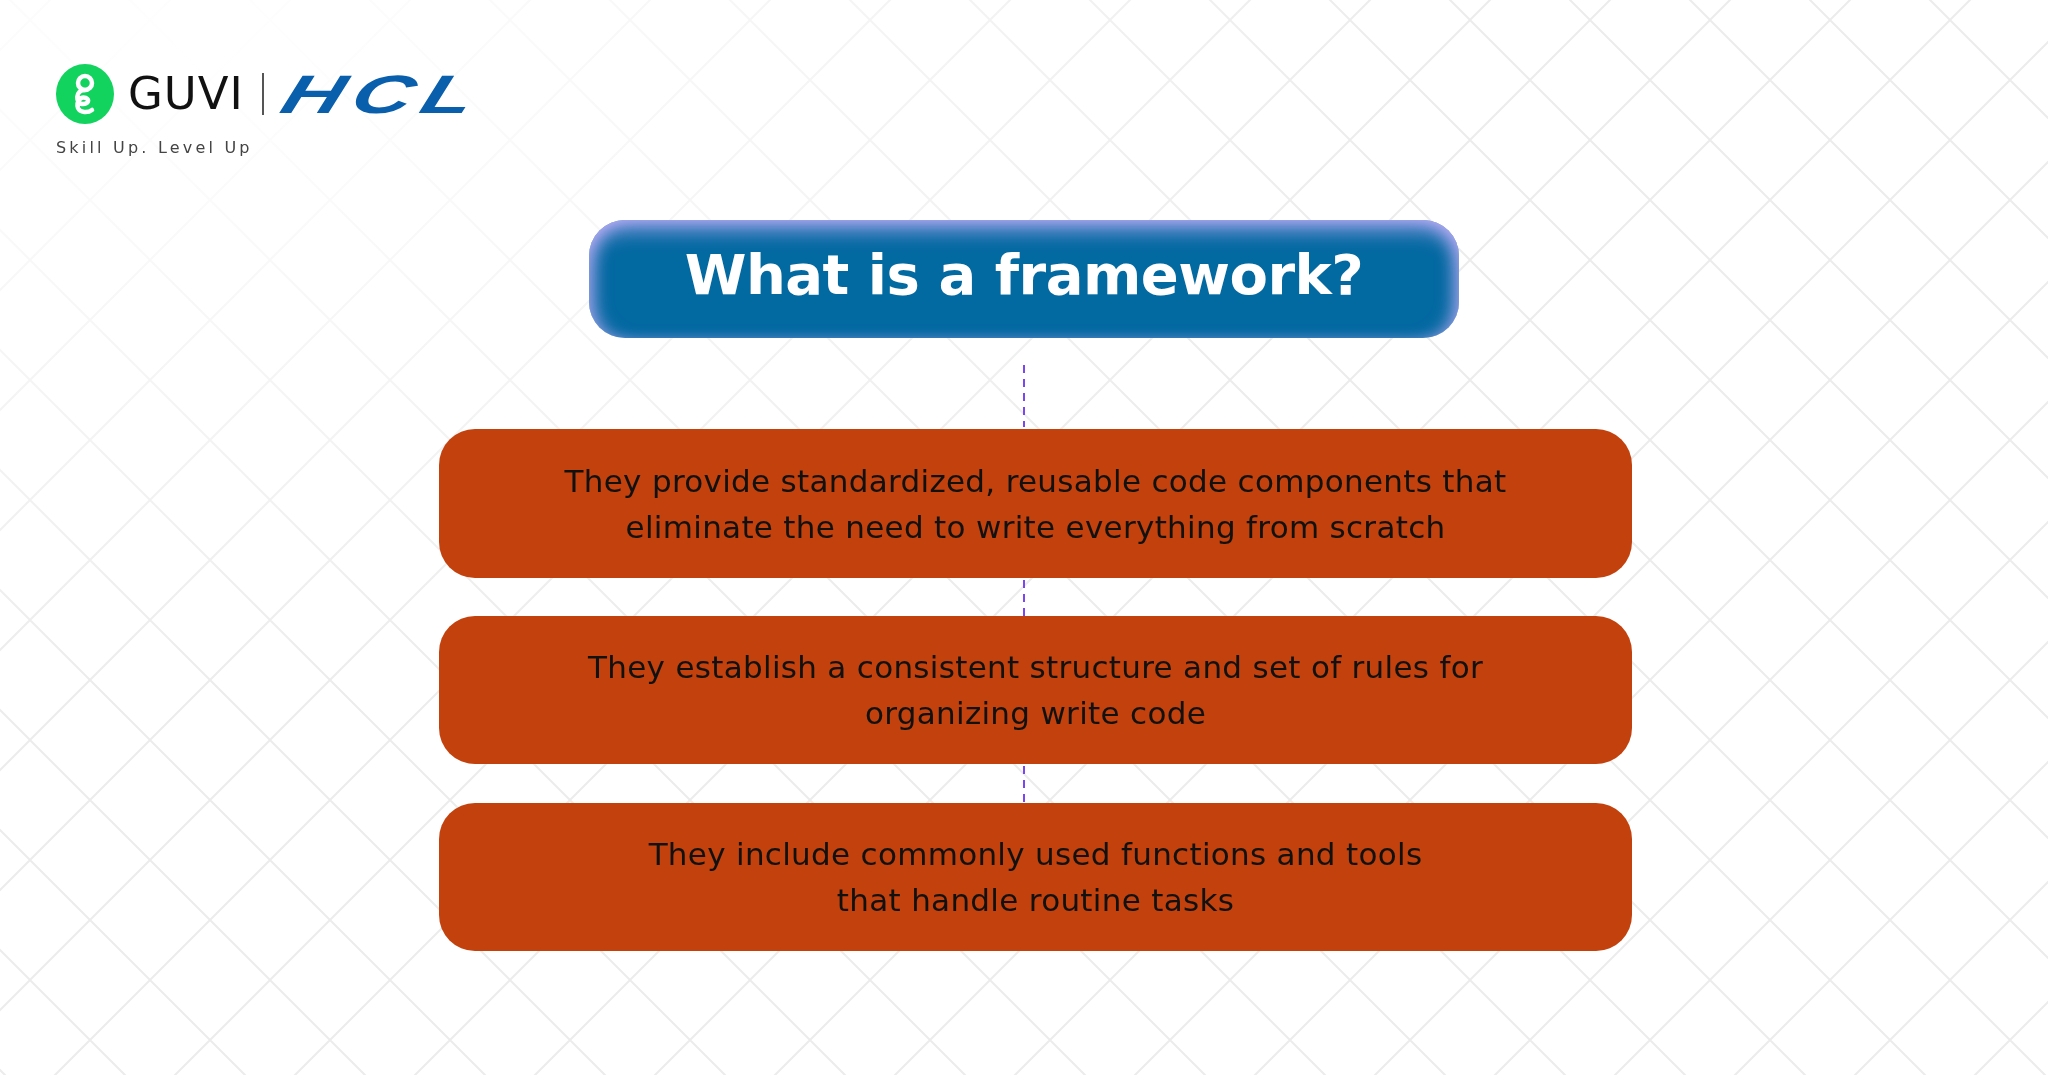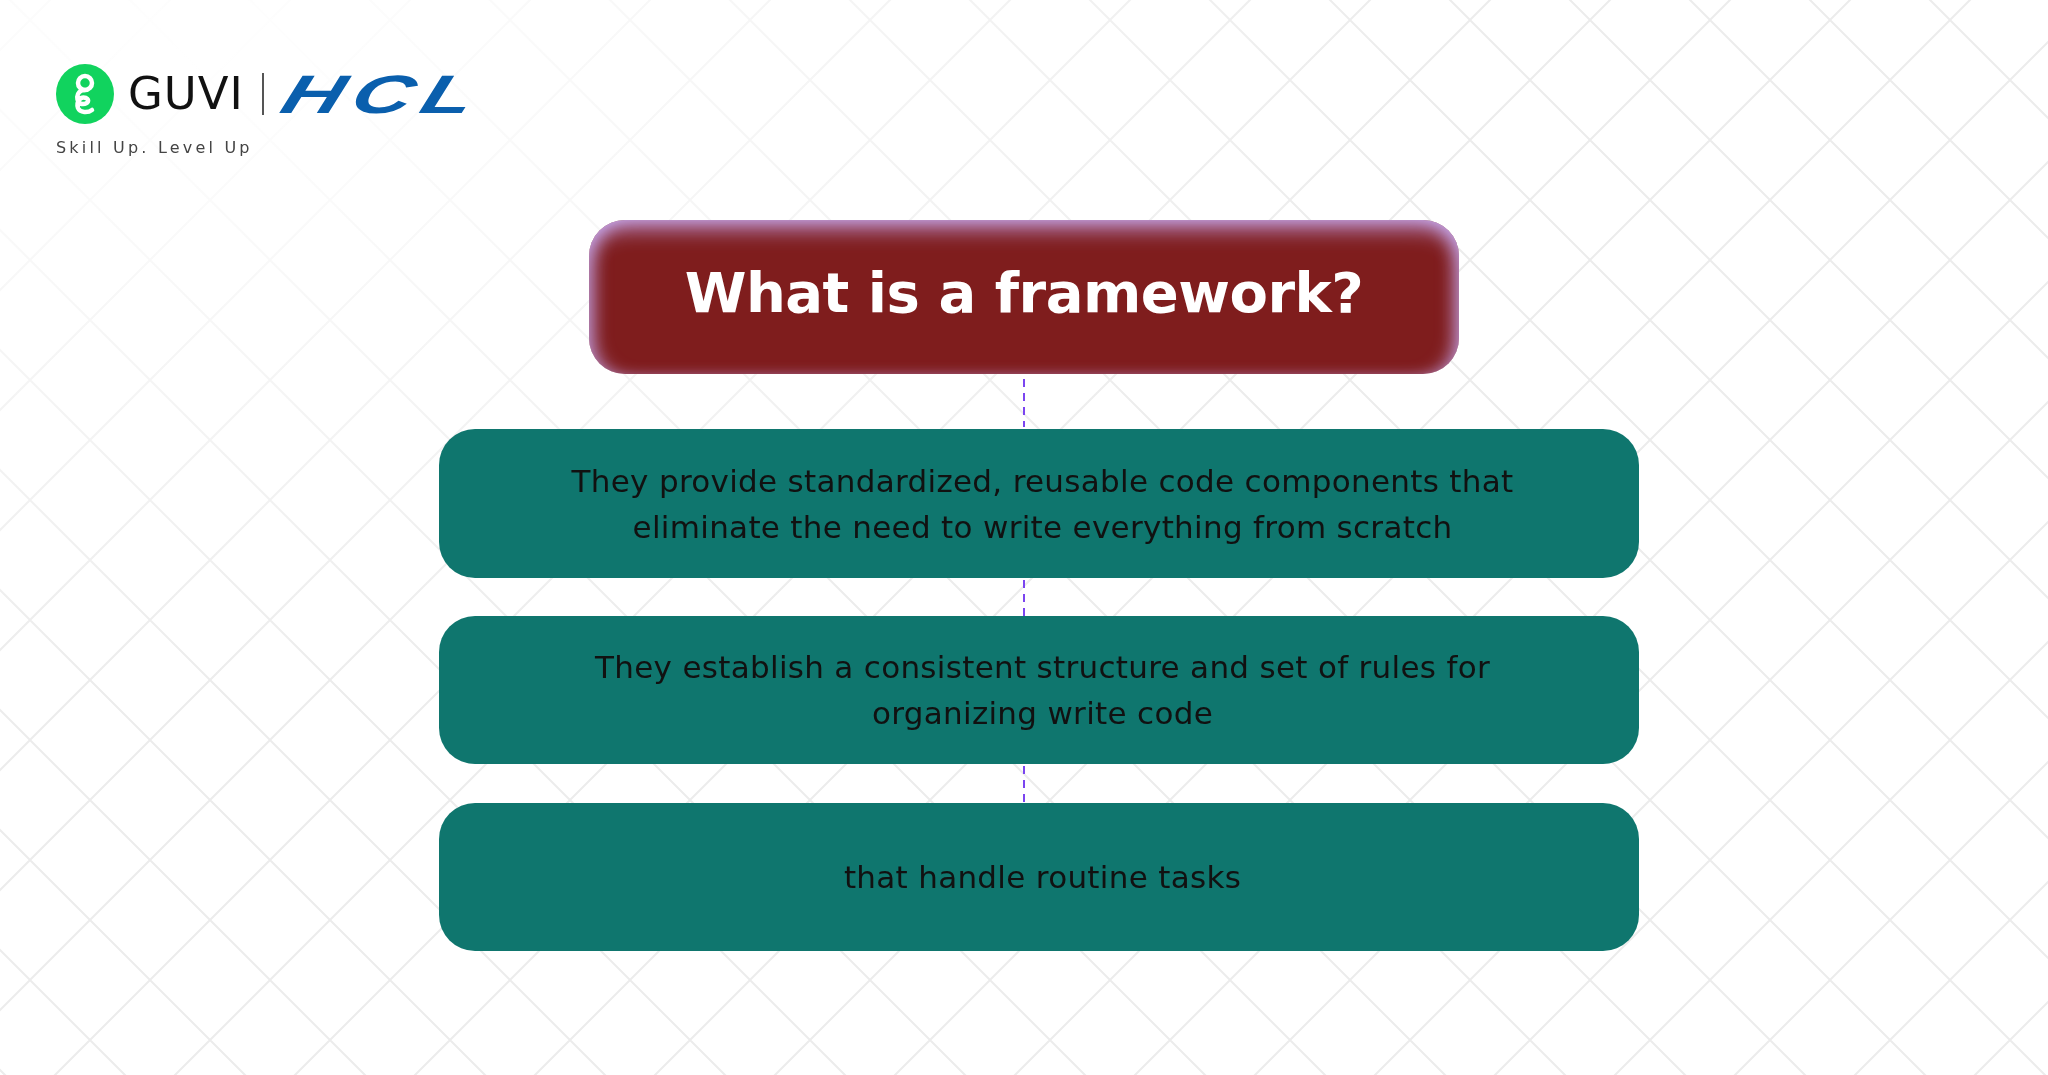--- a/index.html
+++ b/index.html
@@ -74,23 +74,23 @@
     color: #444444;
     letter-spacing: 3.2px;
   }
 
   
   .title-box {
     position: absolute;
     left: 589px;
     top: 220px;
     width: 870px;
-    height: 154px;
+    height: 118px;
     border-radius: 36px;
-    background: #7f1d1d;
+    background: #0369a1;
     box-shadow:
       inset 0 14px 22px -6px rgba(205, 180, 255, 0.85),
       inset 12px 0 18px -8px rgba(205, 180, 255, 0.7),
       inset -12px 0 18px -8px rgba(205, 180, 255, 0.7);
     display: flex;
     align-items: center;
     justify-content: center;
     z-index: 2;
   }
   .title-text {
@@ -111,26 +111,25 @@
     background-size: 2px 14px;
     z-index: 1;
   }
 
   
   .card {
     position: absolute;
     left: 439px;
     width: 1193px;
     border-radius: 36px;
-    background: #0f766e;
+    background: #c2410c;
     display: flex;
     align-items: center;
     justify-content: center;
     z-index: 2;
-    padding-left: 7px;
   }
   .card-text {
     color: #111111;
     font-family: "DejaVu Sans", sans-serif;
     font-size: 31px;
     line-height: 46px;
     text-align: center;
     letter-spacing: 0.3px;
   }
   .card-line {
@@ -189,15 +188,16 @@
 
 <div class="card" style="top:616px; height:148px;justify-content:center;">
   <div class="card-text">
     <span class="card-line">They establish a consistent structure and set of rules for</span>
     <span class="card-line">organizing write code</span>
   </div>
 </div>
 
 <div class="card" style="top:803px; height:148px;">
   <div class="card-text">
+    <span class="card-line">They include commonly used functions and tools</span>
     <span class="card-line">that handle routine tasks</span>
   </div>
 </div>
 
 </body></html>

